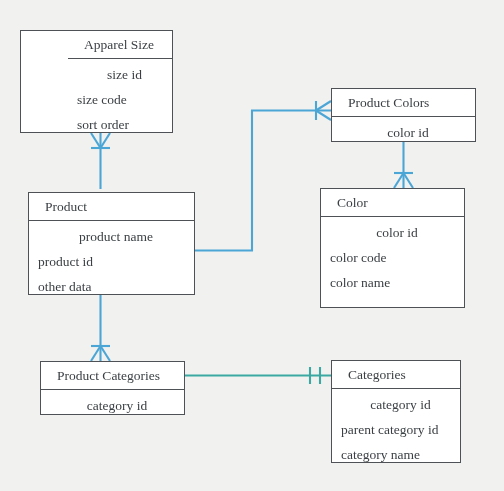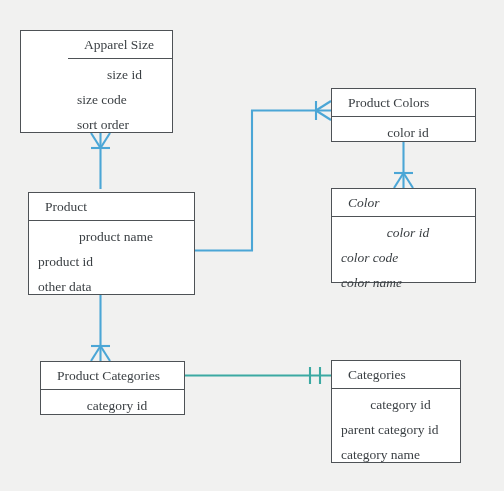--- a/index.html
+++ b/index.html
@@ -141,21 +141,21 @@
     </div>
   </div>
 
   <div class="entity" style="left:331px; top:73px; width:145px; height:54px;margin-top:15px;">
     <div class="entity-header">Product Colors</div>
     <div class="entity-body">
       <div class="attr">color id</div>
     </div>
   </div>
 
-  <div class="entity" style="left:331px; top:188px; width:145px; height:95px;font-style:italic;">
+  <div class="entity" style="left:320px; top:188px; width:145px; height:120px;">
     <div class="entity-header">Color</div>
     <div class="entity-body">
       <div class="attr">color id</div>
       <div class="attr">color code</div>
       <div class="attr">color name</div>
     </div>
   </div>
 
   <div class="entity" style="left:331px; top:360px; width:130px; height:103px;">
     <div class="entity-header">Categories</div>

